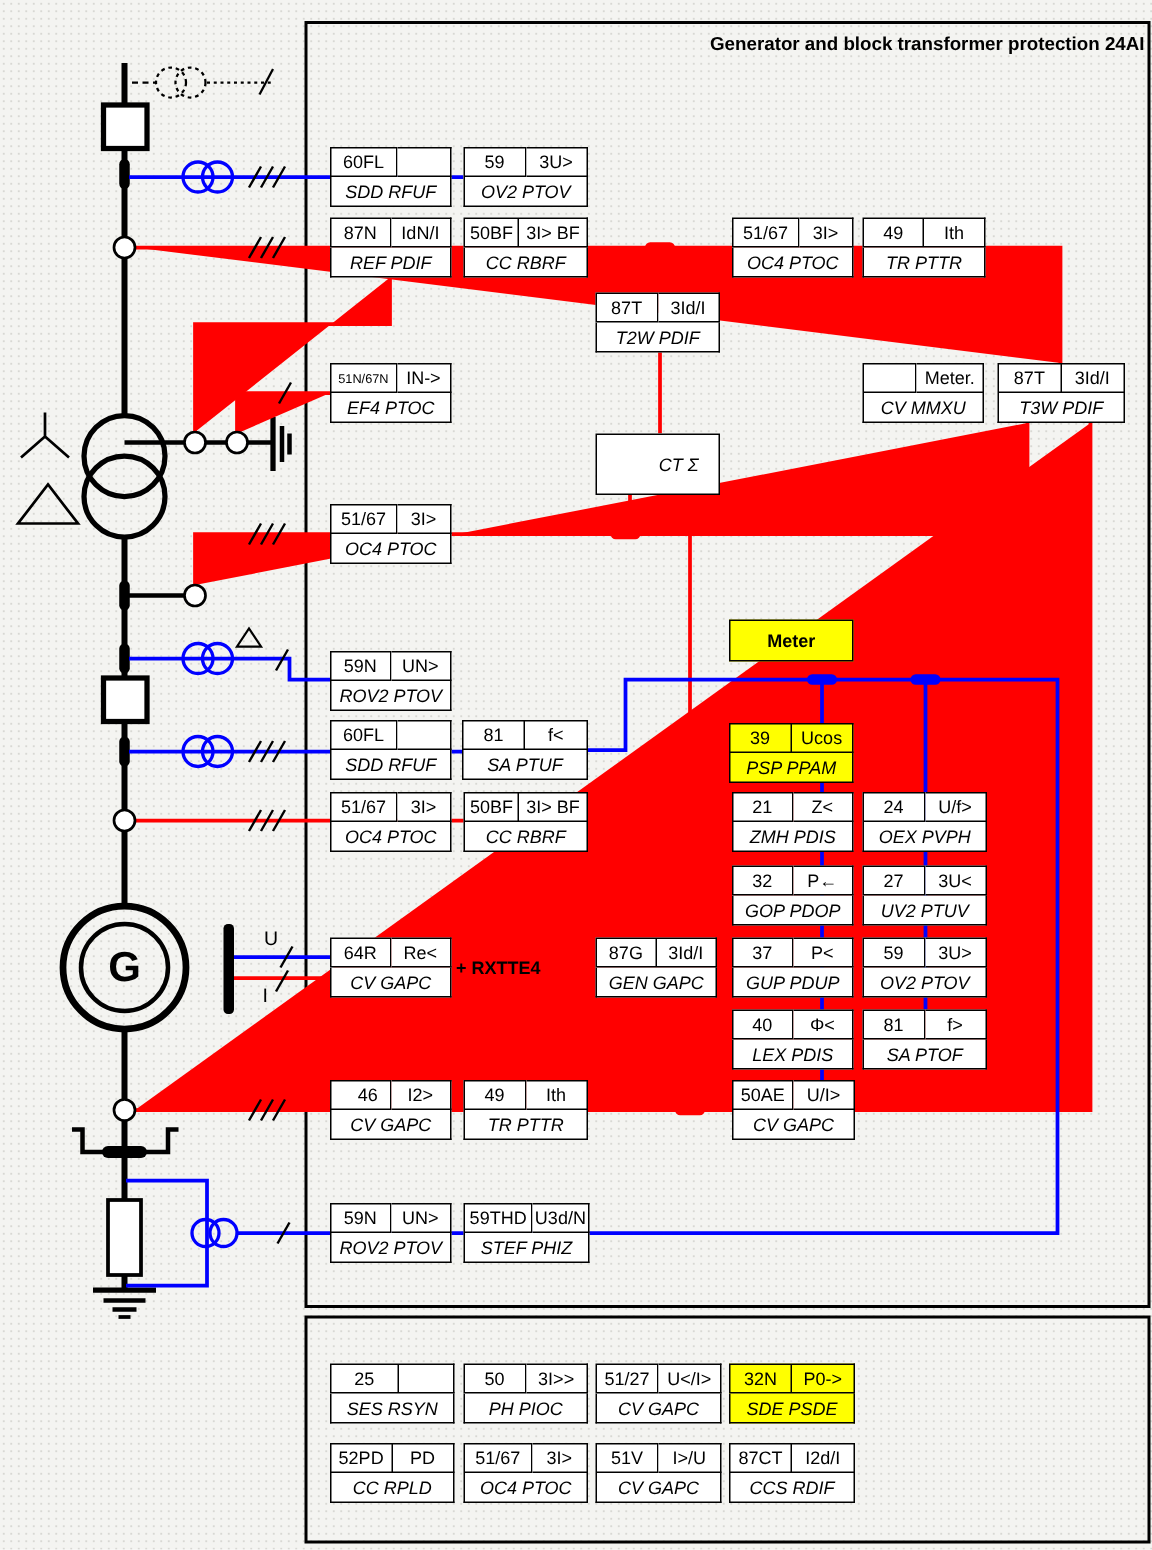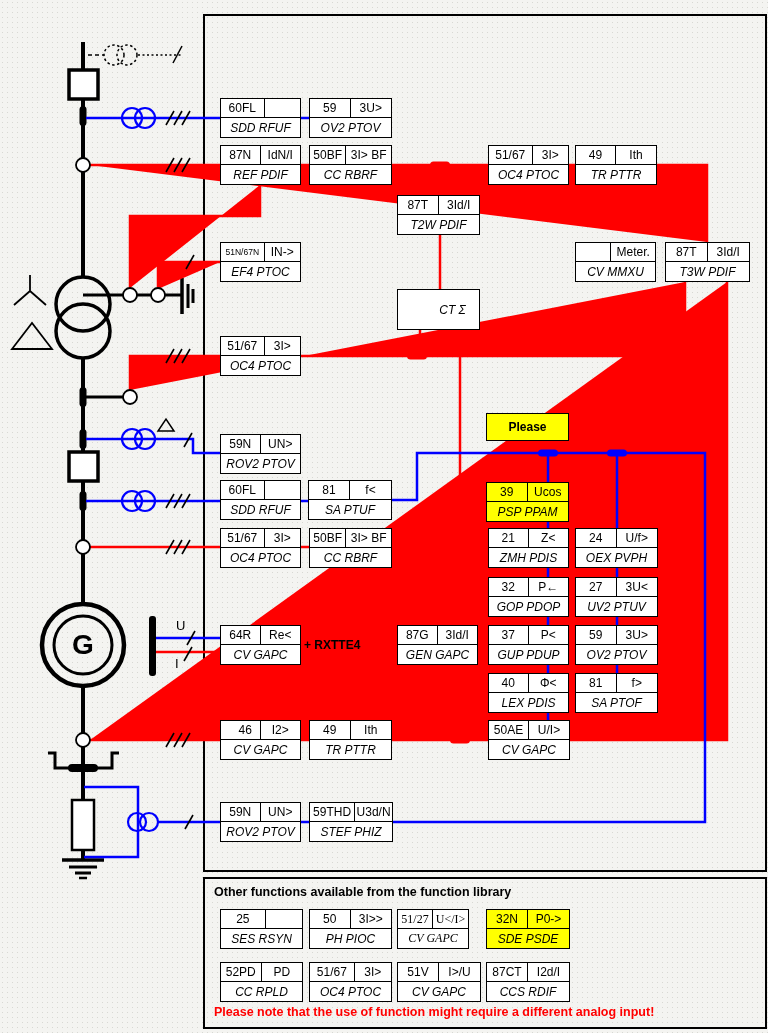--- a/index.html
+++ b/index.html
@@ -173,22 +173,21 @@
       <path d="M184,447 L192,433"></path>
       <path d="M166,508 L174,494 M174,508 L182,494 M182,508 L190,494"></path>
       <path d="M166,554 L174,540 M174,554 L182,540 M182,554 L190,540"></path>
       <path d="M187,645 L195,631"></path>
       <path d="M184,661 L192,647"></path>
       <path d="M166,747 L174,733 M174,747 L182,733 M182,747 L190,733"></path>
       <path d="M185,829 L193,815"></path>
     </g>
   </svg>
 
-  <div class="txt bd" id="lib-title" style="left:214px;top:885px;">Other functions available from the function library</div>
-  <div class="txt bd" id="lib-note" style="left: 214px; top: 1005px; color: rgb(255, 0, 0);">Please note that the use of function might require a different analog input!</div>
+  <div class="txt bd" id="main-title" style="top:22px;">Generator and block transformer protection 24AI</div>
   <div class="txt bd" id="rxtte4" style="left:304px;top:638px;">+ RXTTE4</div>
   <div class="txt bd" id="gen-letter" style="left:68px;top:629px;">G</div>
   <div class="txt ui-label" style="left:176px;top:618px;">U</div>
   <div class="txt ui-label" style="left:175px;top:656px;">I</div>
 
   <div id="blocks-layer">
       <div class="block" style="left: 220px; top: 98px; width: 81px;">
         <div class="cells">
           <div class="cell" style="width: 55%;">60FL</div>
           <div class="cell" style="width: 45%;"></div>
@@ -262,21 +261,21 @@
         <span>CT Σ</span>
       </div>
       <div class="block" style="left: 220px; top: 336px; width: 81px;">
         <div class="cells">
           <div class="cell" style="width: 55%;">51/67</div>
           <div class="cell" style="width: 45%;">3I&gt;</div>
         </div>
         <div class="bname">OC4 PTOC</div>
       </div>
       <div class="block yellow plain bd" style="left: 486px; top: 413px; width: 83px; height: 28px;">
-        <span>Please</span>
+        <span>Meter</span>
       </div>
       <div class="block" style="left: 220px; top: 434px; width: 81px;">
         <div class="cells">
           <div class="cell" style="width: 50%;">59N</div>
           <div class="cell" style="width: 50%;">UN&gt;</div>
         </div>
         <div class="bname">ROV2 PTOV</div>
       </div>
       <div class="block" style="left: 220px; top: 480px; width: 81px;">
         <div class="cells">
@@ -425,21 +424,21 @@
         </div>
         <div class="bname">SES RSYN</div>
       </div>
       <div class="block" style="left: 309px; top: 909px; width: 83px;">
         <div class="cells">
           <div class="cell" style="width: 50%;">50</div>
           <div class="cell" style="width: 50%;">3I&gt;&gt;</div>
         </div>
         <div class="bname">PH PIOC</div>
       </div>
-      <div class="block" style="left: 397px; top: 909px; width: 72px; font-family: Liberation Serif, serif;">
+      <div class="block" style="left: 397px; top: 909px; width: 84px;">
         <div class="cells">
           <div class="cell" style="width: 50%;">51/27</div>
           <div class="cell" style="width: 50%;">U&lt;/I&gt;</div>
         </div>
         <div class="bname">CV GAPC</div>
       </div>
       <div class="block yellow" style="left: 486px; top: 909px; width: 84px;">
         <div class="cells">
           <div class="cell" style="width: 50%;">32N</div>
           <div class="cell" style="width: 50%;">P0-&gt;</div>

